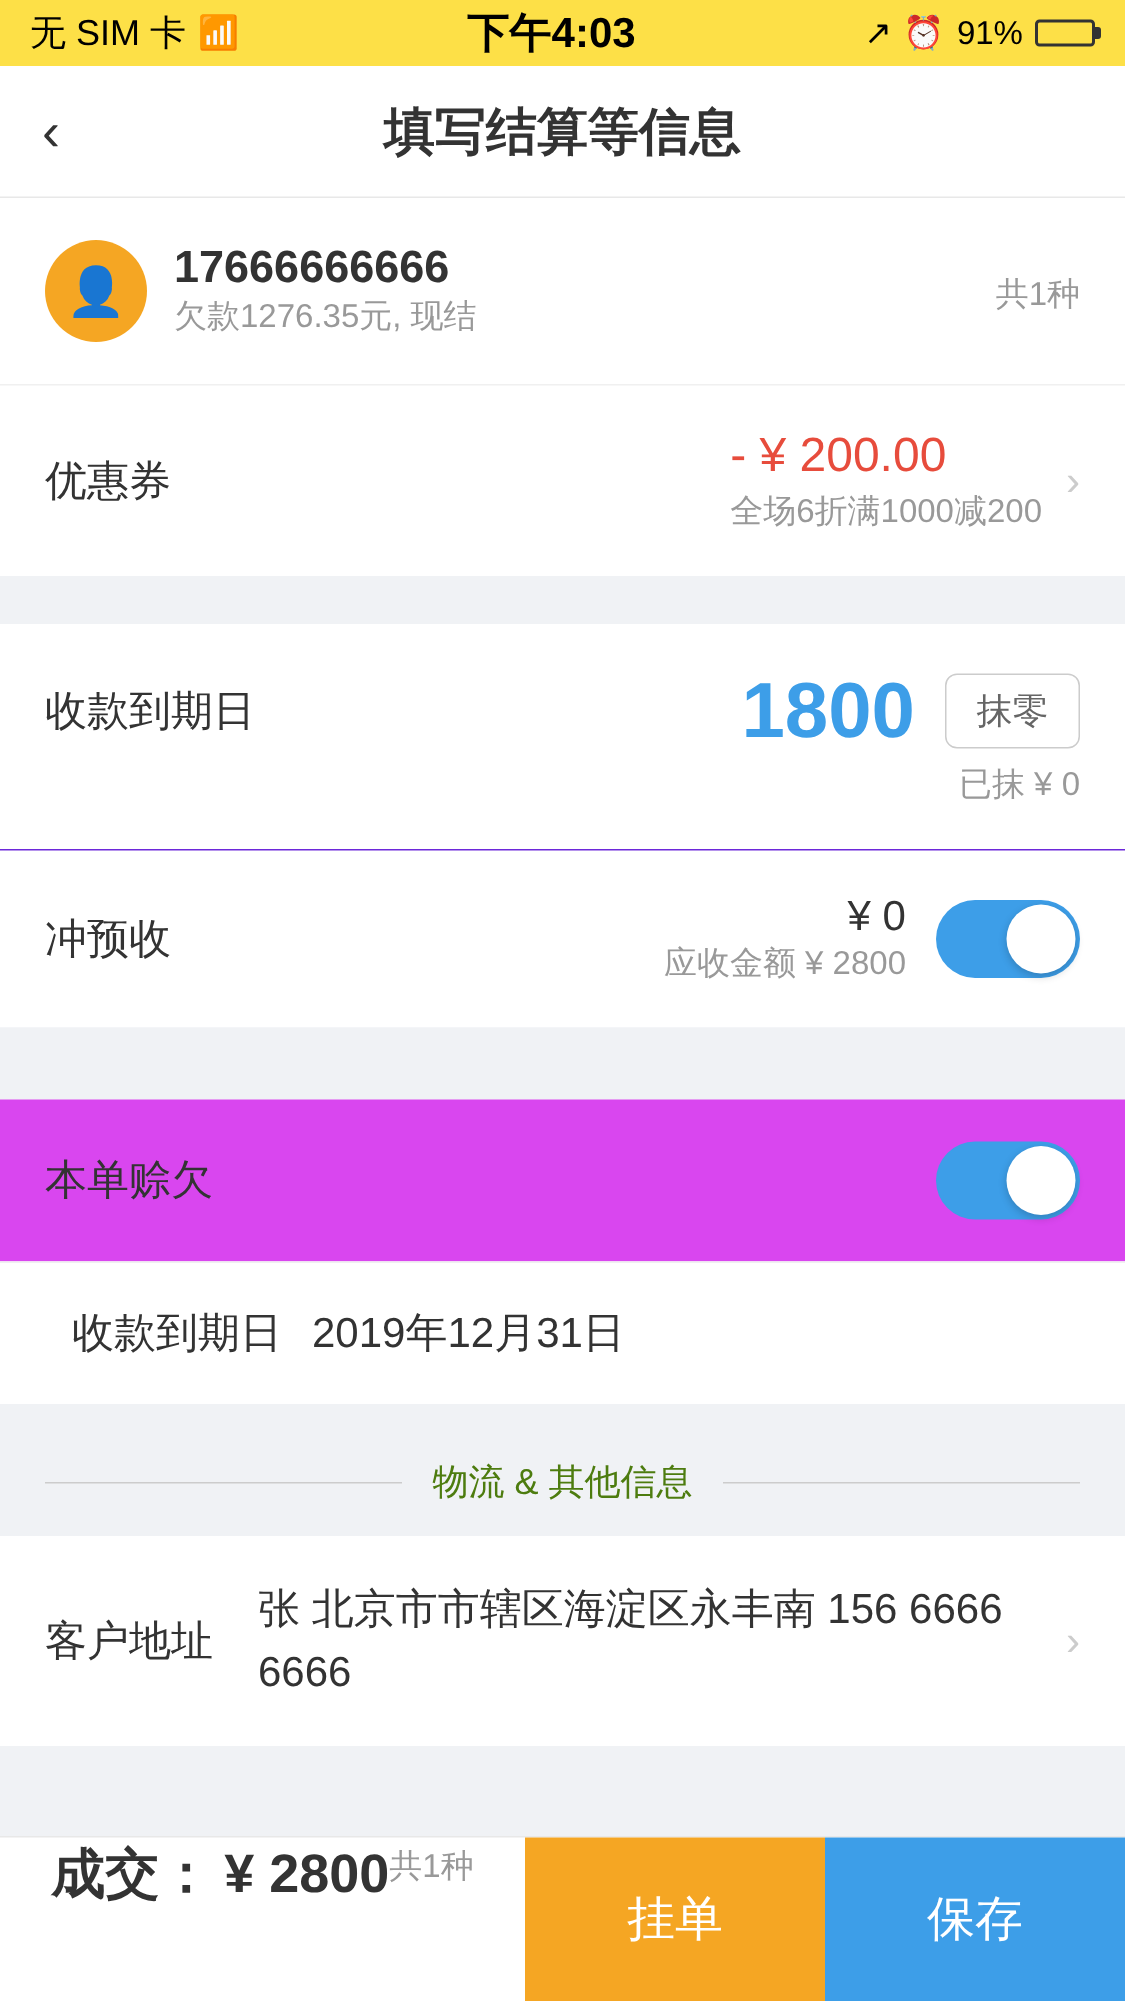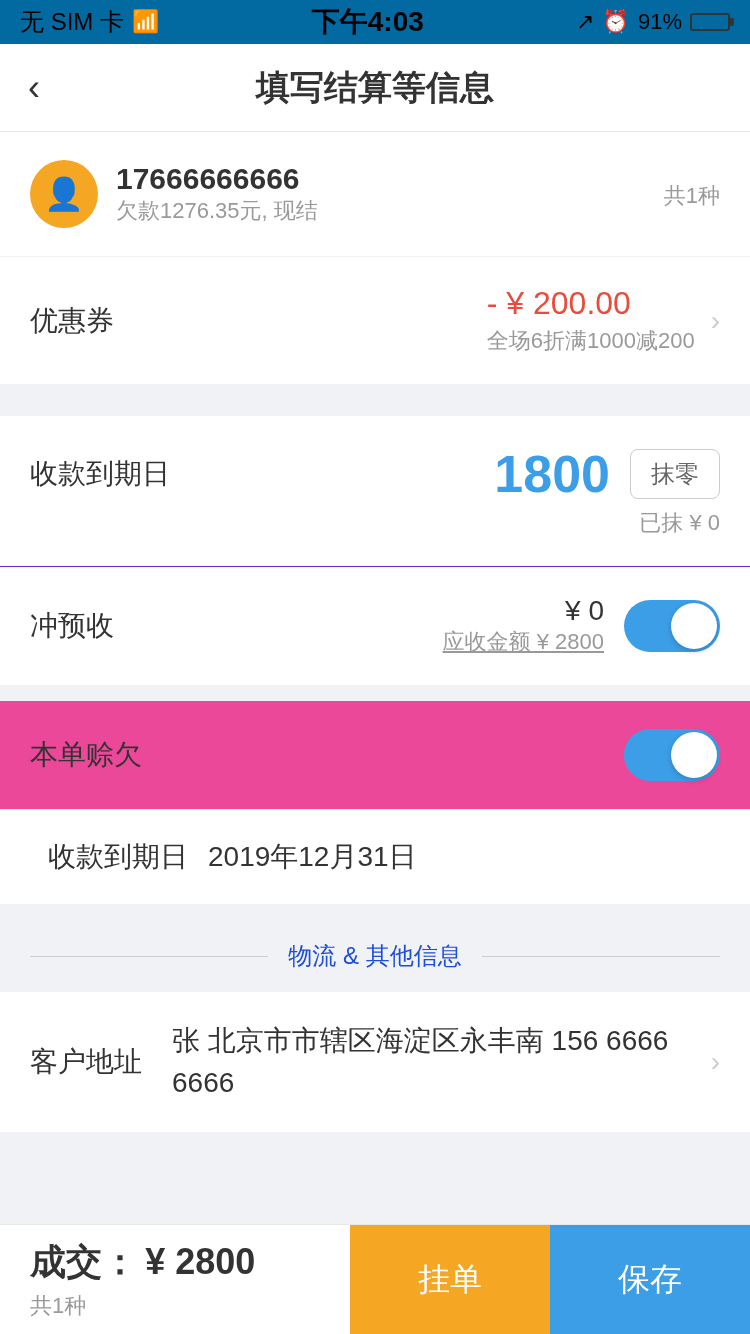--- a/index.html
+++ b/index.html
@@ -9,21 +9,21 @@
       background: #f0f2f5;
       width: 750px;
       min-height: 1334px;
       position: relative;
       font-size: 28px;
       overflow-x: hidden;
     }
 
     
     .status-bar {
-      background: #0369a1;
+      background: #fde047;
       height: 44px;
       display: flex;
       align-items: center;
       justify-content: space-between;
       padding: 0 20px;
       font-size: 24px;
       font-weight: 500;
       text-align: right;
     }
     .status-left { display: flex; align-items: center; gap: 8px; }
@@ -181,29 +181,30 @@
       display: flex;
       align-items: center;
       justify-content: space-between;
       padding: 28px 30px;
       border-top: 1px solid #6d28d9;
       background: #fff;
     }
     .charge-right { display: flex; align-items: center; gap: 20px; }
     .charge-value-group { text-align: right; }
     .charge-amount { font-size: 28px; color: #333; }
-    .charge-sub { font-size: 22px; color: #999; text-decoration: underline; }
+    .charge-sub { font-size: 22px; color: #999; }
 
     
     .debit-section {
-      background: #ec4899;
-      padding: 28px 30px;
-      display: flex;
-      align-items: center;
-      justify-content: space-between;
+      background: #d946ef;
+      padding: 28px 30px;
+      display: flex;
+      align-items: center;
+      justify-content: space-between;
+      margin-top: 32px;
     }
 
     
     .date-section {
       background: #fff;
       padding: 28px 48px;
       border-top: 1px solid #f0f0f0;
     }
     .date-row { display: flex; align-items: center; gap: 20px; }
     .date-label { font-size: 28px; color: #333; }
@@ -216,21 +217,21 @@
       display: flex;
       align-items: center;
       gap: 20px;
       margin-top: 16px;
     }
     .divider-line {
       flex: 1;
       height: 1px;
       background: #ccc;
     }
-    .divider-text { font-size: 24px; color: #1d4ed8; white-space: nowrap; }
+    .divider-text { font-size: 24px; color: #4d7c0f; white-space: nowrap; }
 
     
     .address-section {
       background: #fff;
       padding: 28px 30px;
       display: flex;
       align-items: center;
       justify-content: space-between;
     }
     .address-label { font-size: 28px; color: #333; flex-shrink: 0; margin-right: 30px; }
@@ -243,21 +244,20 @@
       width: 750px;
       height: 110px;
       background: #fff;
       display: flex;
       align-items: stretch;
       border-top: 1px solid #e8e8e8;
     }
     .bottom-summary {
       flex: 1;
       display: flex;
-      flex-direction: column;
       justify-content: center;
       padding: 0 30px;
     }
     .bottom-deal { font-size: 26px; color: #333; }
     .bottom-deal span { font-size: 36px; font-weight: 700; }
     .bottom-count { font-size: 22px; color: #999; margin-top: 4px; }
     .bottom-btn-hold {
       width: 200px;
       background: #f5a623;
       display: flex;

